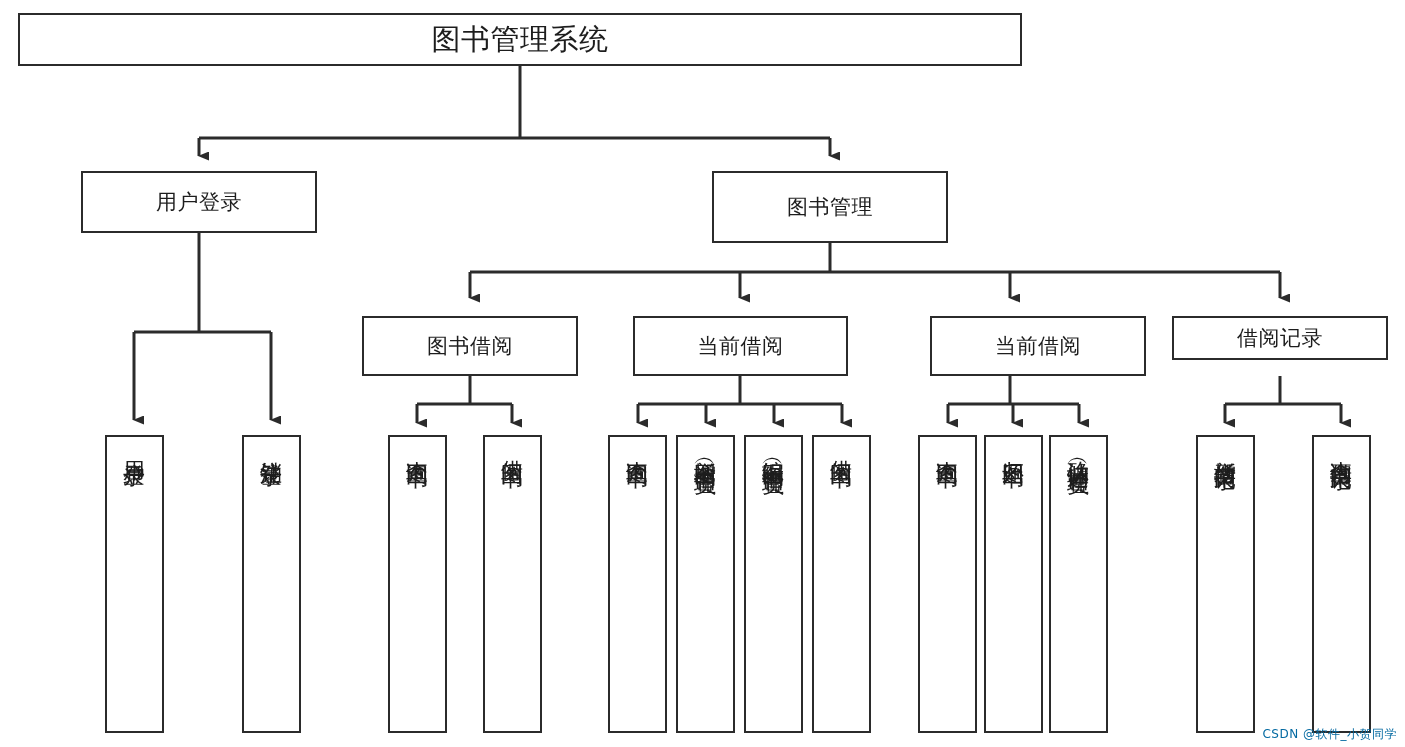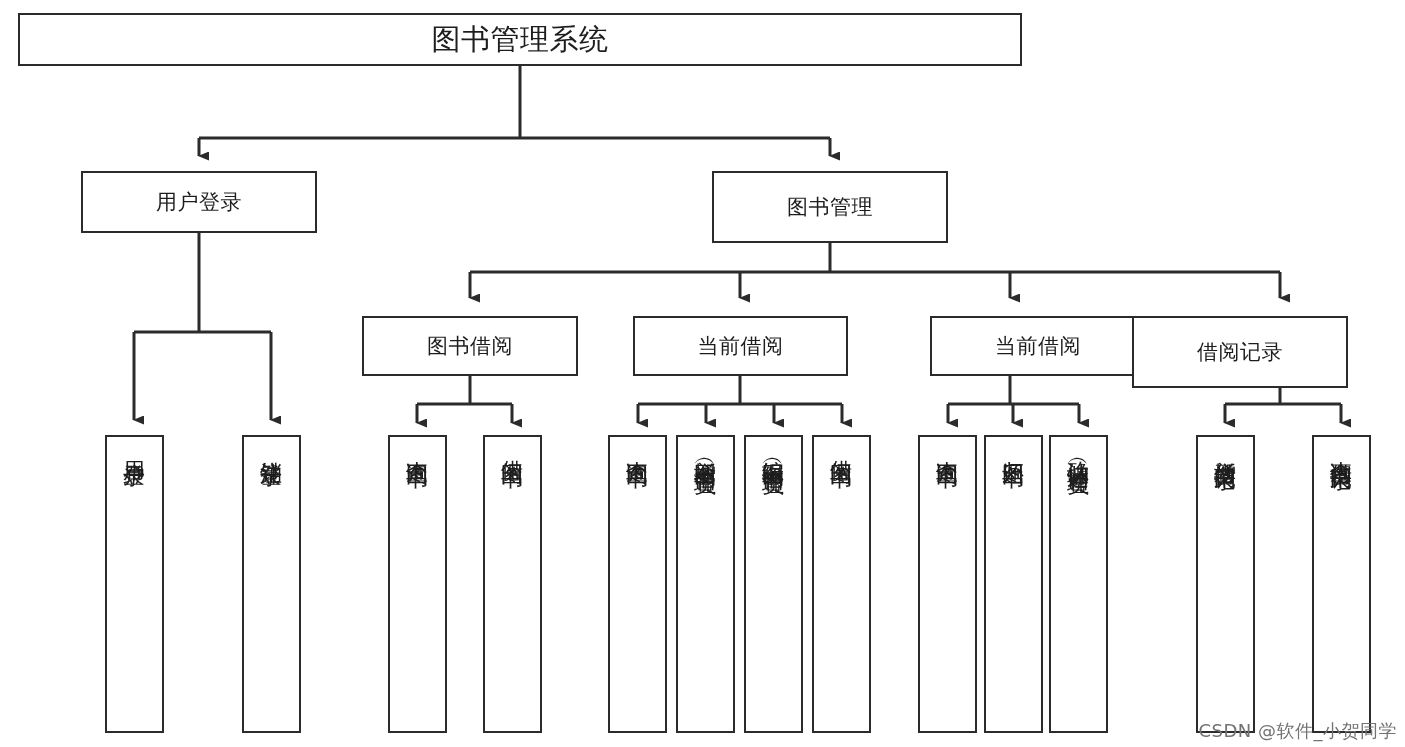--- a/index.html
+++ b/index.html
@@ -53,22 +53,22 @@
     font-size:22px;
     line-height:1.14;
     letter-spacing:2px;
     white-space:nowrap;
     margin:0 auto;
   }
   .watermark{
     position:absolute;
     right:8px;
     bottom:4px;
-    font-size:18px;
-    color:#737373;
+    font-size:12px;
+    color:#0369a1;
     white-space:nowrap;
     letter-spacing:0.5px;
     margin-left:20px;
   }
 </style>
 </head>
 <body>
 
 <div id="canvas">
 
@@ -136,21 +136,21 @@
 
   <div class="node h-node" style="left:362px;top:316px;width:216px;height:60px;">
     <span class="label">图书借阅</span>
   </div>
   <div class="node h-node" style="left:633px;top:316px;width:215px;height:60px;">
     <span class="label">当前借阅</span>
   </div>
   <div class="node h-node" style="left:902px;top:316px;width:216px;height:60px;margin-left:28px;">
     <span class="label">当前借阅</span>
   </div>
-  <div class="node h-node" style="left:1132px;top:316px;width:216px;height:72px;">
+  <div class="node h-node" style="left:1172px;top:316px;width:216px;height:44px;">
     <span class="label">借阅记录</span>
   </div>
 
   <div class="node v-node" style="left:105px;top:435px;width:59px;height:298px;">
     <span class="label">用户登录</span>
   </div>
   <div class="node v-node" style="left:242px;top:435px;width:59px;height:298px;">
     <span class="label">注销登录</span>
   </div>
 

